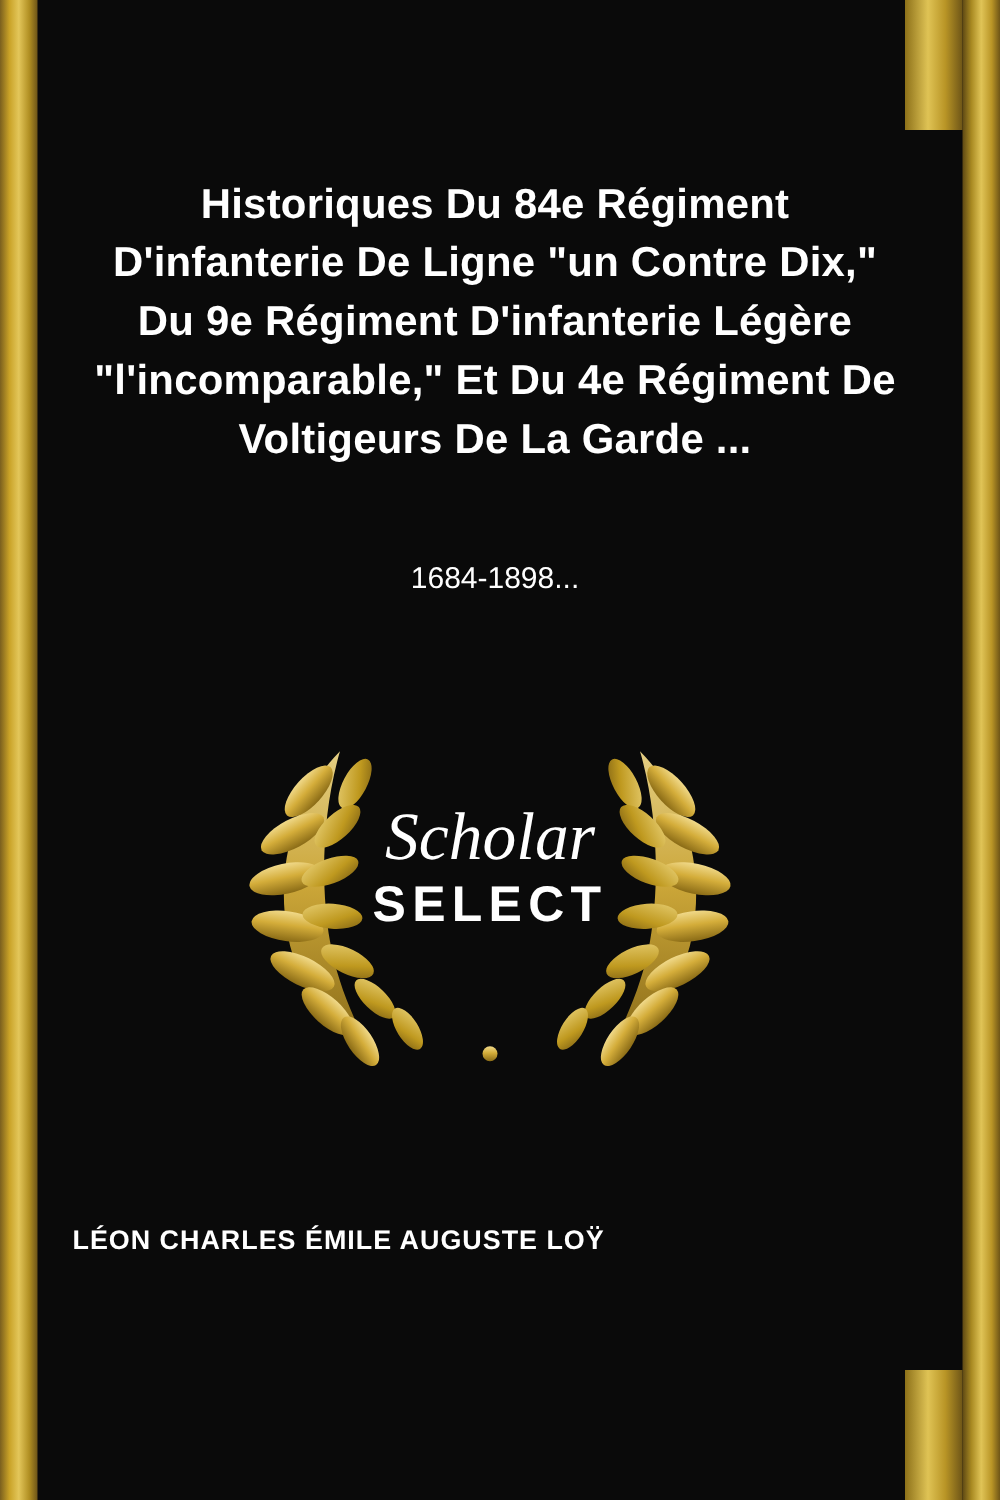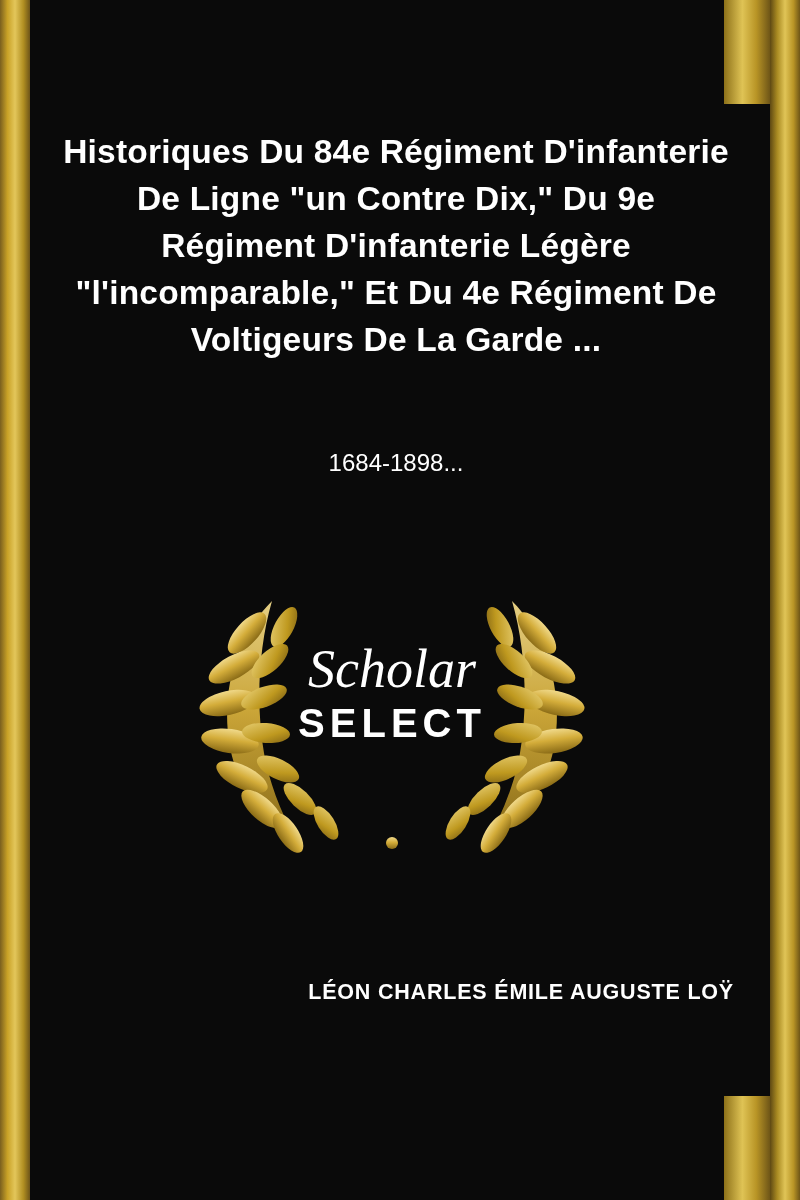--- a/index.html
+++ b/index.html
@@ -64,21 +64,21 @@
     right: 30px;
     top: 0;
     bottom: 0;
   }
 
   .title {
     position: absolute;
     top: 128px;
     left: 28px;
     right: 36px;
-    margin: 0;
+    margin: 12px;
     color: #ffffff;
     font-size: 33.5px;
     line-height: 47px;
     font-weight: bold;
     text-align: center;
     letter-spacing: 0.2px;
   }
 
   .subtitle {
     position: absolute;
@@ -106,21 +106,21 @@
   .author {
     position: absolute;
     top: 978px;
     left: 28px;
     right: 36px;
     margin: 0;
     color: #ffffff;
     font-size: 21.5px;
     line-height: 28px;
     font-weight: bold;
-    text-align: right;
+    text-align: left;
     letter-spacing: 0.8px;
   }
 </style>
 </head>
 <body>
 
 <div class="book-cover">
 
   <div class="spine-left"></div>
   <div class="spine-right"></div>

